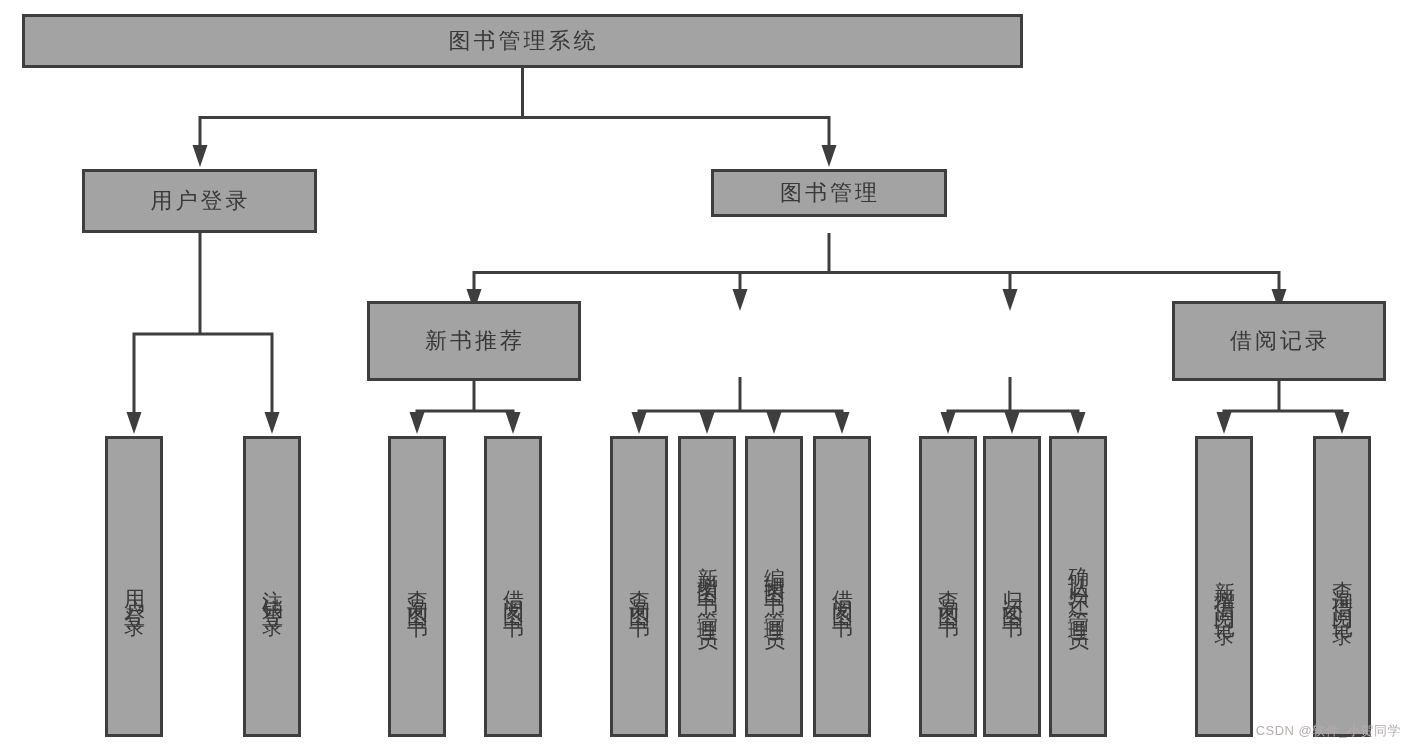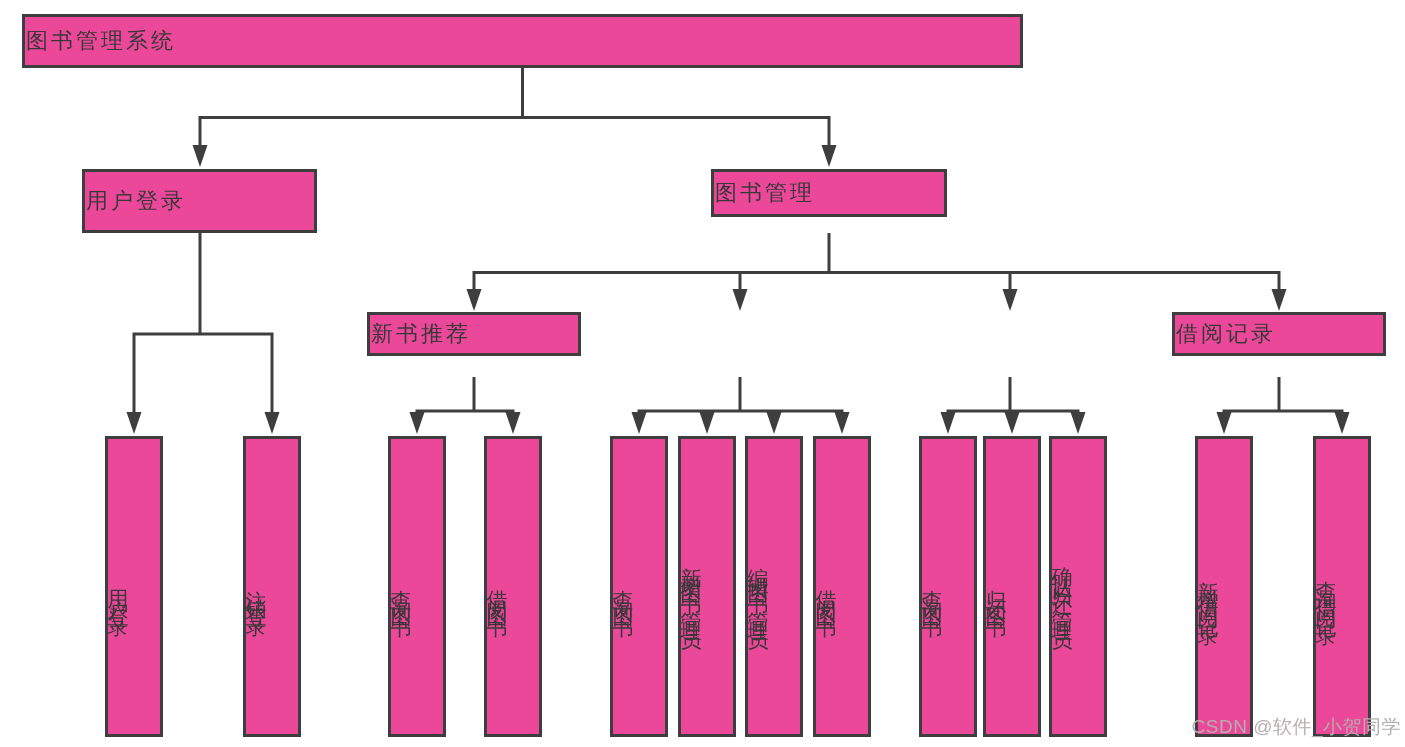--- a/index.html
+++ b/index.html
@@ -12,42 +12,42 @@
   .canvas{
     position:relative;width:1405px;height:747px;overflow:hidden;
     background:var(--background);
     font-family:"Liberation Sans","DejaVu Sans",sans-serif;
     color:var(--text);
   }
   .connectors{position:absolute;left:0;top:0;width:1405px;height:747px;}
   .connectors path{stroke:var(--line);stroke-width:3;fill:none;}
   .connectors polygon{fill:var(--line);stroke:none;}
   .node{
-    position:absolute;box-sizing:border-box;background:#ec4899;
+    position:absolute;box-sizing:border-box;background:#a3a3a3;
     border:3px solid var(--line);
-    display:flex;align-items:center;justify-content:flex-start;
+    display:flex;align-items:center;justify-content:center;font-family:Liberation Serif, serif;
   }
   .node .hlabel{
     font-size:22px;letter-spacing:3px;white-space:nowrap;
     transform:translateX(1px); 
   }
   .root{left:22px;top:14px;width:1001px;height:54px;}
   .lvl2-a{left:82px;top:169px;width:235px;height:64px;}
   .lvl2-b{left:711px;top:169px;width:236px;height:48px;}
-  .lvl3{top:312px;width:214px;height:44px;}
+  .lvl3{top:301px;width:214px;height:80px;}
   .vbox{top:436px;width:58px;height:301px;}
   .vtext{
     writing-mode:vertical-rl;text-orientation:mixed;
     font-size:21px;letter-spacing:9px;line-height:1;
     white-space:nowrap;
     transform:translateY(4px); 
   }
   .watermark{
     position:absolute;right:4px;bottom:7px;z-index:5;
-    font-size:19px;letter-spacing:0.5px;color:var(--watermark);
+    font-size:13px;letter-spacing:0.5px;color:var(--watermark);
     white-space:nowrap;
   }
 </style>
 </head>
 <body>
 
 <div class="canvas">
 
   <svg class="connectors" viewBox="0 0 1405 747" xmlns="http://www.w3.org/2000/svg">
 

